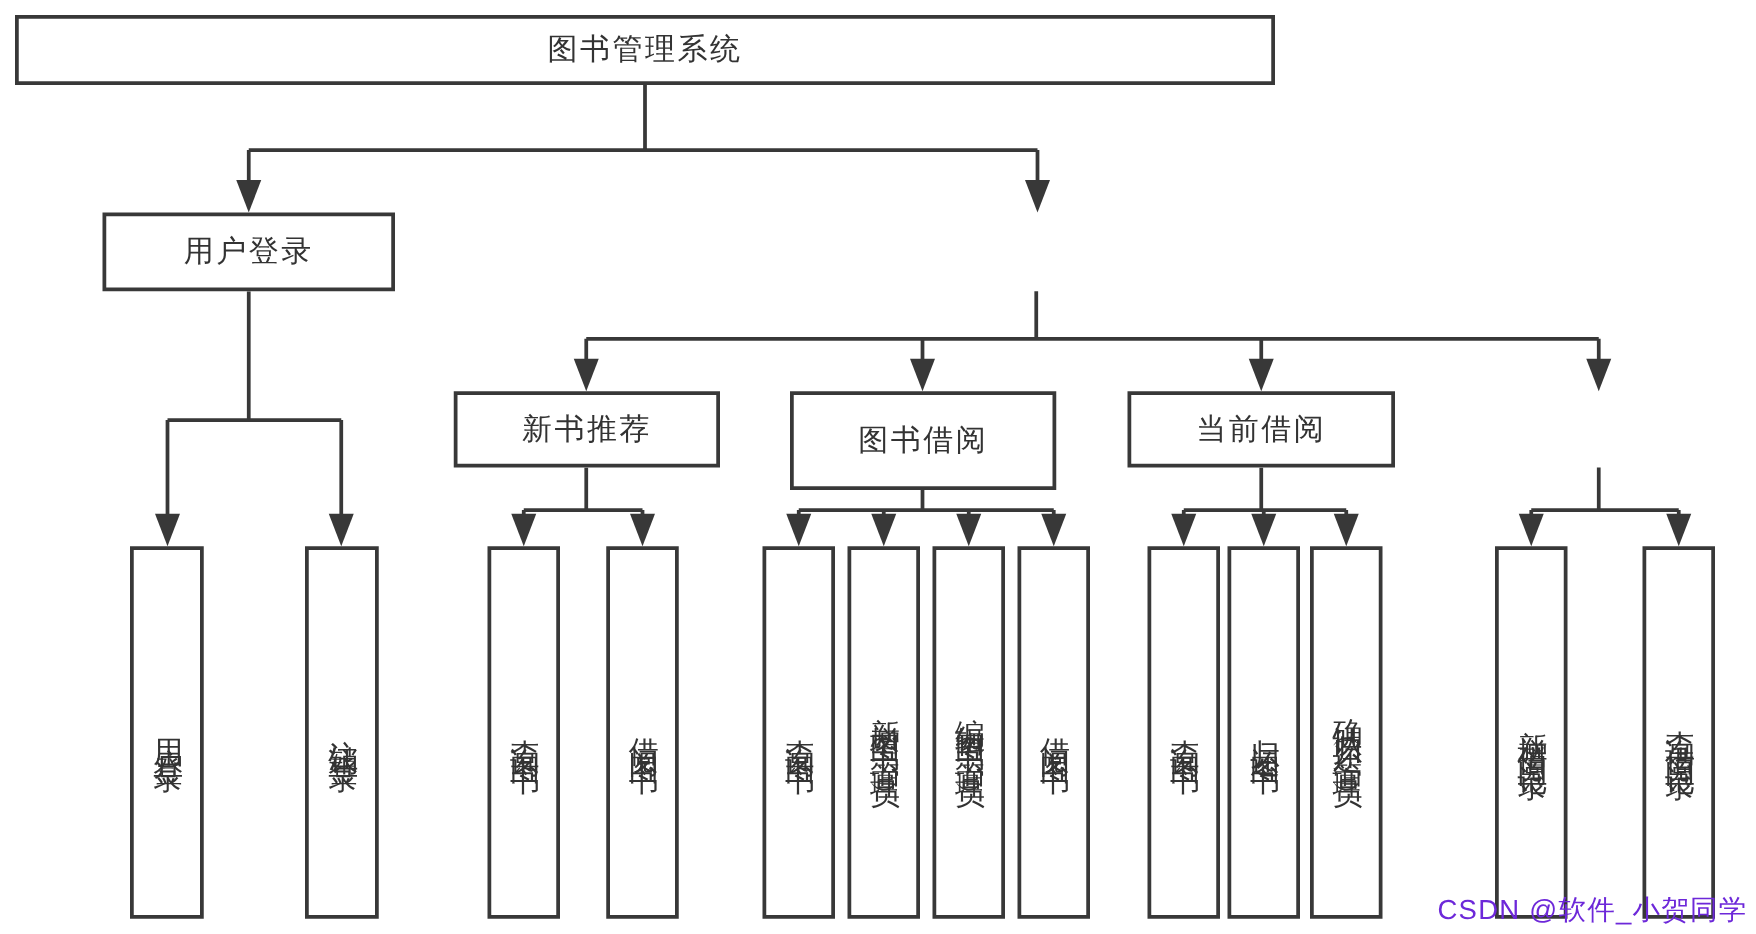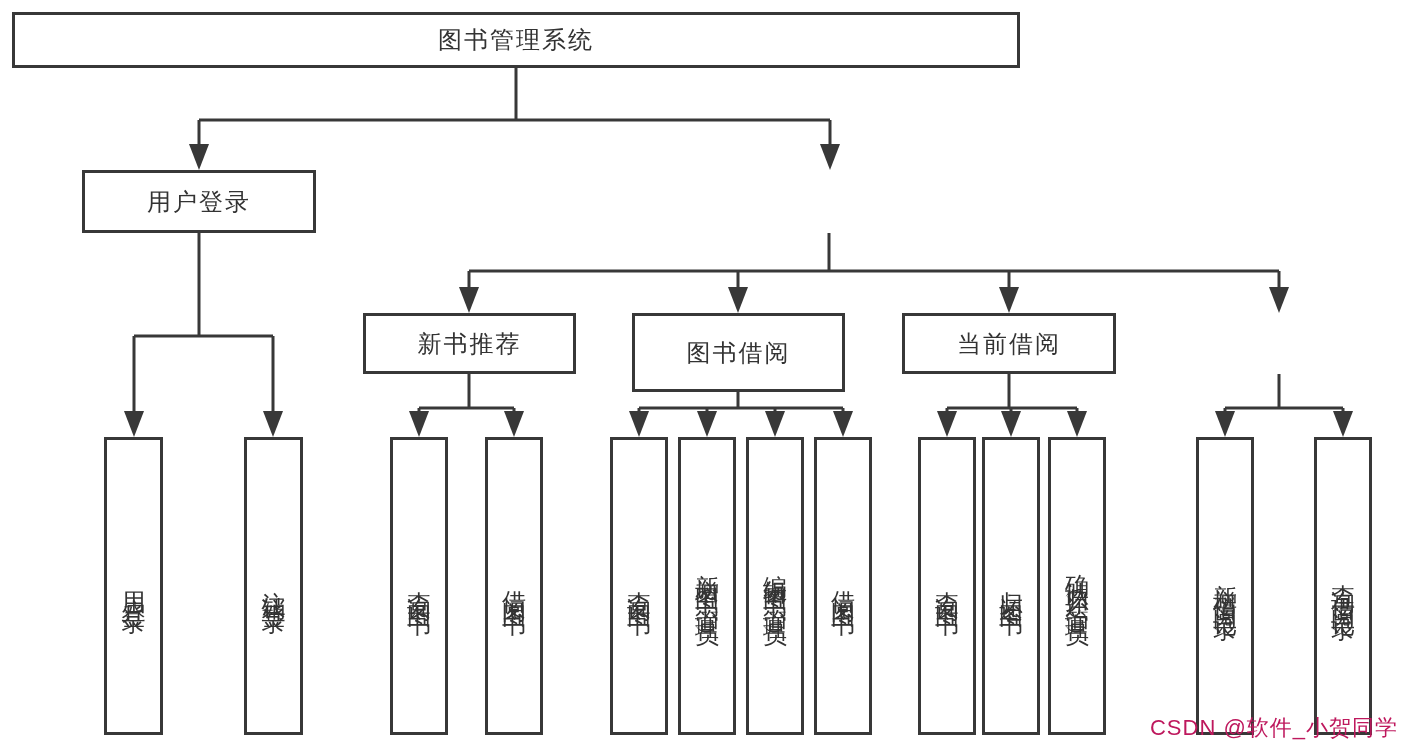--- a/index.html
+++ b/index.html
@@ -39,21 +39,21 @@
     writing-mode: vertical-rl;
     text-orientation: mixed;
     letter-spacing: 7px;
     line-height: 1;
   }
   .watermark {
     position: absolute;
     right: 7px;
     top: 713px;
     font-size: 22px;
-    color: #be185d;
+    color: #6d28d9;
     letter-spacing: 1px;
     z-index: 5;
   }
 </style>
 </head>
 <body>
 
 <div class="canvas">
 
   <svg class="edges" width="1405" height="747" viewBox="0 0 1405 747">

